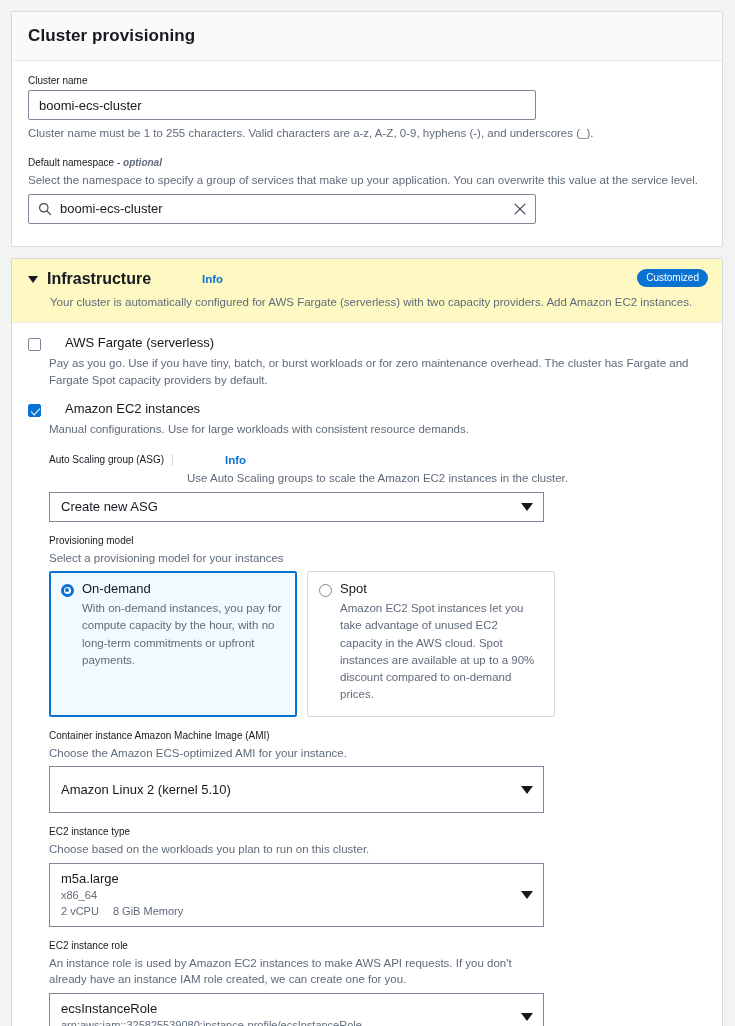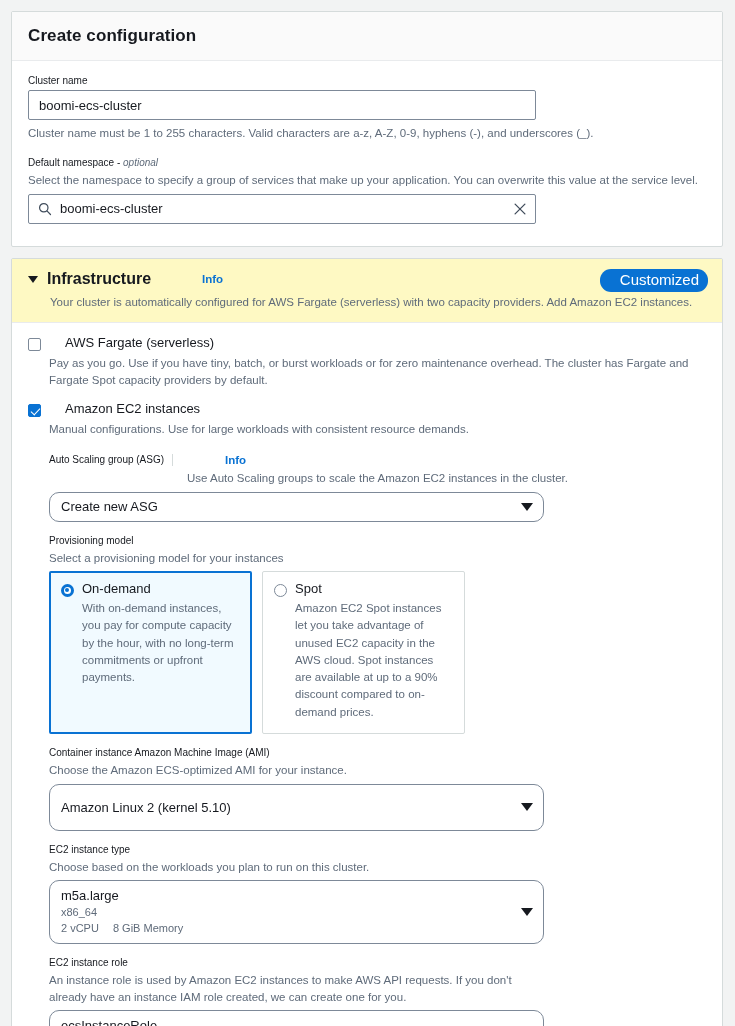--- a/index.html
+++ b/index.html
@@ -34,21 +34,21 @@
 
   
   .field { margin-bottom: 4px; }
   .label {
     font-size: 10px;
     font-weight: normal;
     color: #16191f;
     margin-bottom: 4px;
     display: block;
   }
-  .label .optional { font-style: italic; color: #5f6b7a; font-weight: normal; }
+  .label .optional { font-style: italic; color: #5f6b7a; font-weight: bold; }
   .desc {
     font-size: 11.5px;
     color: #5f6b7a;
     line-height: 1.45;
     margin-bottom: 5px;
   }
   .hint {
     font-size: 11.5px;
     color: #5f6b7a;
     margin-top: 5px;
@@ -103,22 +103,22 @@
     color: #5f6b7a;
     margin: 6px 0 0 22px;
     line-height: 1.4;
   }
   .badge {
     position: absolute;
     right: 14px;
     top: 10px;
     background: #0972d3;
     color: #ffffff;
-    font-size: 15px;
-    padding: 3px 9px 4px 20px;
+    font-size: 10px;
+    padding: 3px 9px 4px 9px;
     border-radius: 11px;
     line-height: 1.1;
   }
 
   
   .check-row { display: flex; align-items: flex-start; gap: 24px; }
   .cb {
     width: 13px; height: 13px;
     border: 1px solid #7d8998;
     border-radius: 2px;
@@ -145,21 +145,21 @@
     max-width: 665px;
   }
 
   .indent { margin-left: 21px; }
 
   
   .select {
     width: 495px;
     min-height: 30px;
     border: 1px solid #7d8998;
-    border-radius: 10px;
+    border-radius: 0;
     background: #fff;
     display: flex;
     align-items: center;
     justify-content: space-between;
     padding: 0 10px 0 11px;
     font-size: 13px;
     color: #16191f;
   }
   .select.multi { padding: 7px 10px 7px 11px; align-items: center; }
   .select .sel-main { font-size: 13px; color: #16191f; }
@@ -170,21 +170,21 @@
     width: 0; height: 0;
     border-left: 6px solid transparent;
     border-right: 6px solid transparent;
     border-top: 8px solid #16191f;
     flex: 0 0 auto;
   }
 
   
   .radio-grid { display: flex; gap: 10px; margin-top: 4px; }
   .radio-card {
-    width: 203px;
+    width: 248px;
     border: 1px solid #d5dbdb;
     border-radius: 2px;
     background: #fff;
     padding: 10px 12px 12px 11px;
     min-height: 123px;
   }
   .radio-card.selected {
     border: 2px solid #0972d3;
     background: #f1faff;
     padding: 9px 11px 11px 10px;
@@ -220,21 +220,21 @@
   .label-row { display: flex; align-items: center; gap: 8px; }
   .divider-v { width: 1px; height: 12px; background: #d5dbdb; }
 </style>
 </head>
 <body>
 
 <div class="page">
 
   <div class="card">
     <div class="card-header">
-      <div class="card-title">Create configuration</div>
+      <div class="card-title">Cluster provisioning</div>
     </div>
     <div class="card-body">
 
       <div class="field">
         <span class="label">Cluster name</span>
         <div class="input">
           <span>boomi-ecs-cluster</span>
         </div>
         <div class="hint">Cluster name must be 1 to 255 characters. Valid characters are a-z, A-Z, 0-9, hyphens (-), and underscores (_).</div>
       </div>

